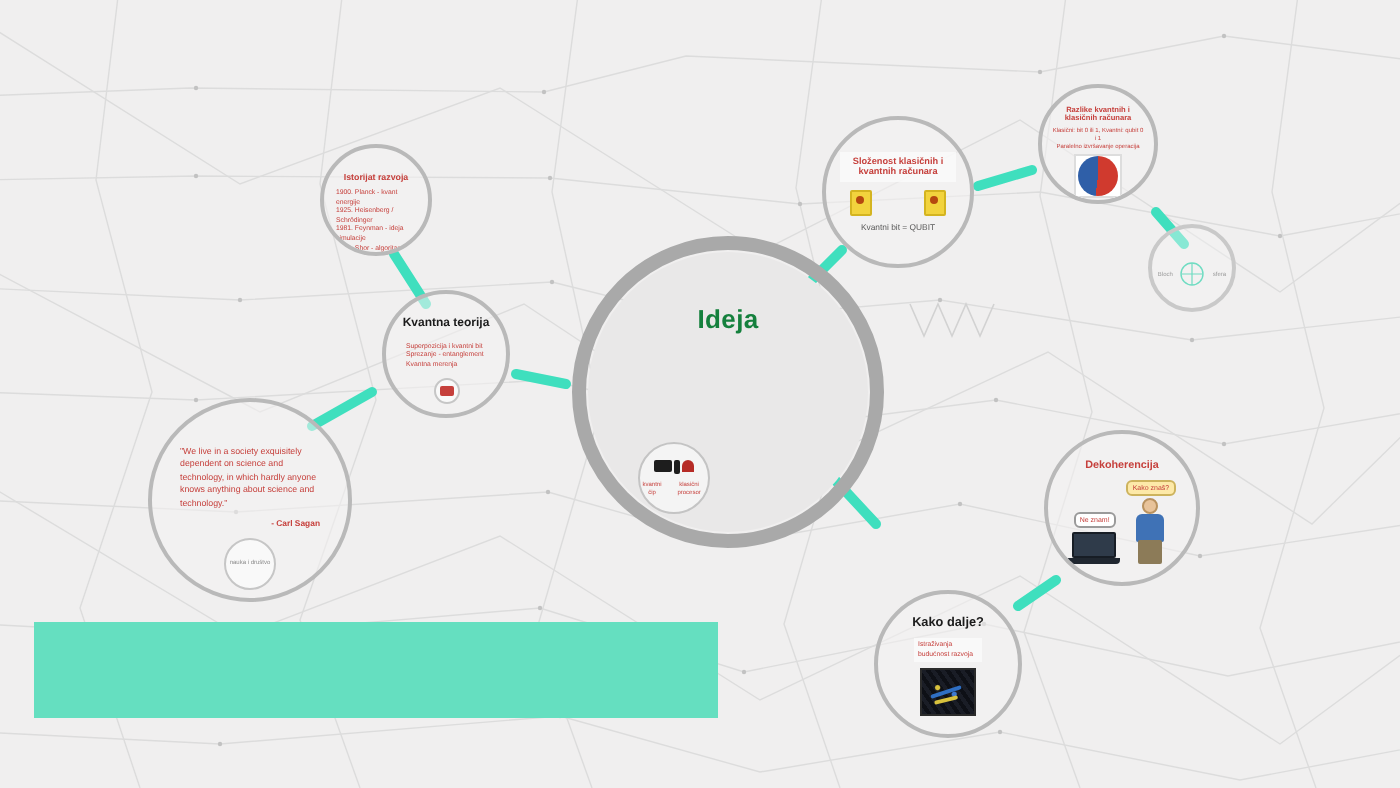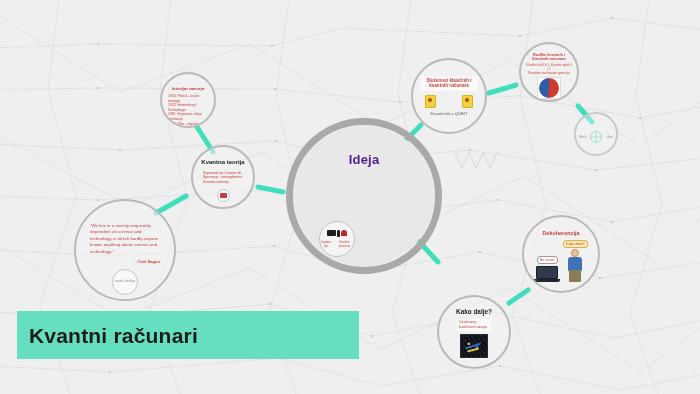--- a/index.html
+++ b/index.html
@@ -90,21 +90,21 @@
     box-sizing: border-box;
   }
   #idea-title {
     position: absolute;
     left: 286px;
     top: 152px;
     width: 156px;
     text-align: center;
     font-size: 13px;
     font-weight: bold;
-    color: #4c1d95;
+    color: #15803d;
     letter-spacing: .2px;
   }
   #idea-bullets {
     position: absolute;
     left: 310px;
     top: 183px;
     width: 120px;
     color: #c6403c;
     font-size: 7.5px;
     line-height: 1.55;
@@ -511,15 +511,14 @@
       <div>Istraživanja</div>
       <div>budućnost razvoja</div>
     </div>
     <div class="thumb-dark" style="position:relative;width:26px;height:22px;margin-top:3px;">
       <span class="streak" style="left:4px;top:10px;width:16px;transform:rotate(-18deg);"></span>
       <span class="streak" style="left:6px;top:14px;width:12px;background:#d9c23d;height:1.5px;transform:rotate(-14deg);"></span>
     </div>
   </div>
 
   <div id="title-banner"></div>
-  <div id="title-text">Kvantni računari</div>
 
 </div>
 
 </body></html>

